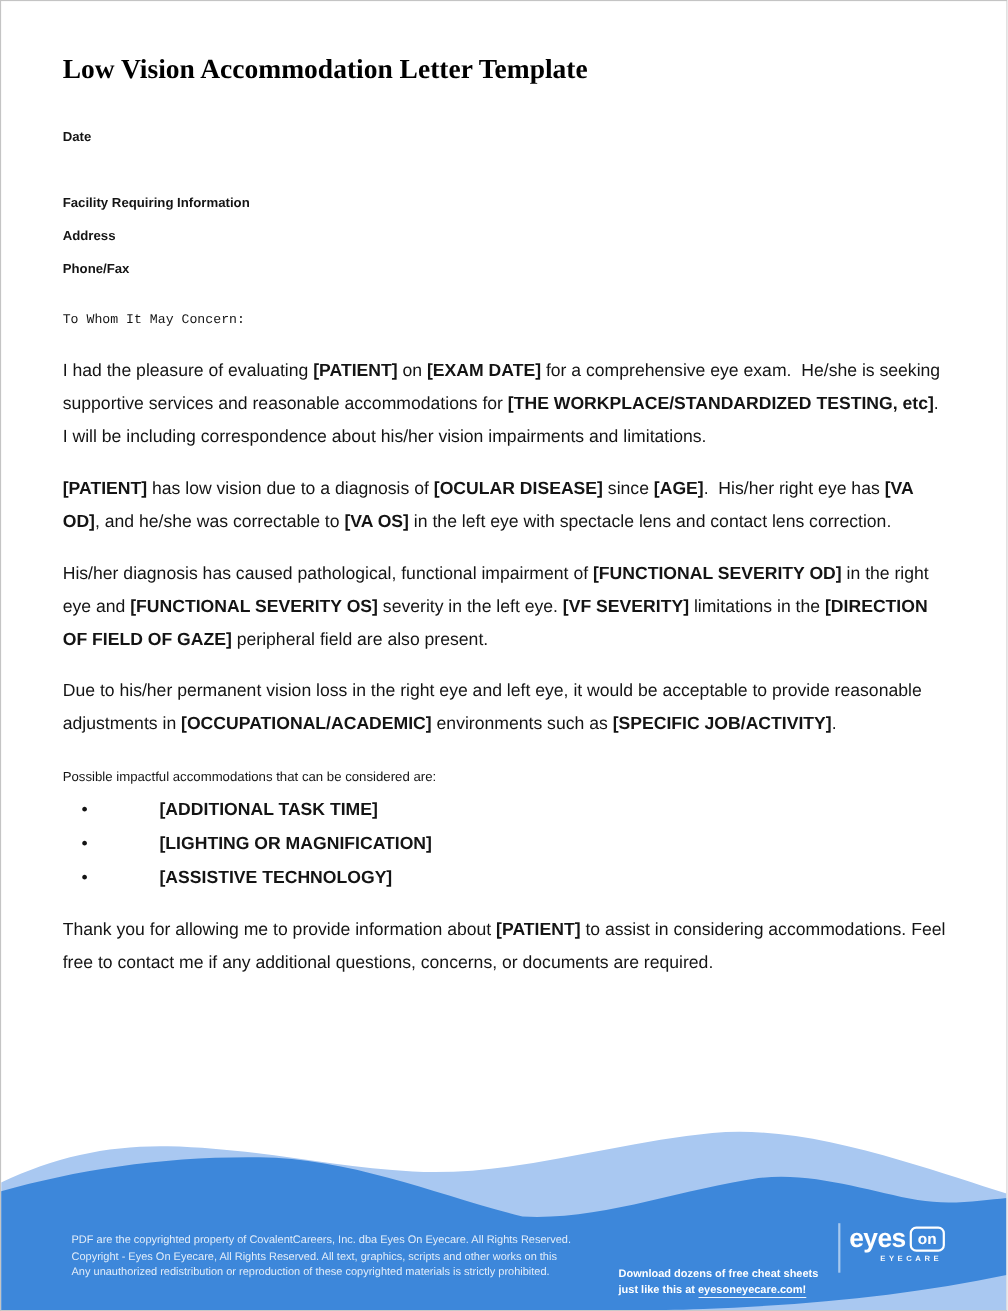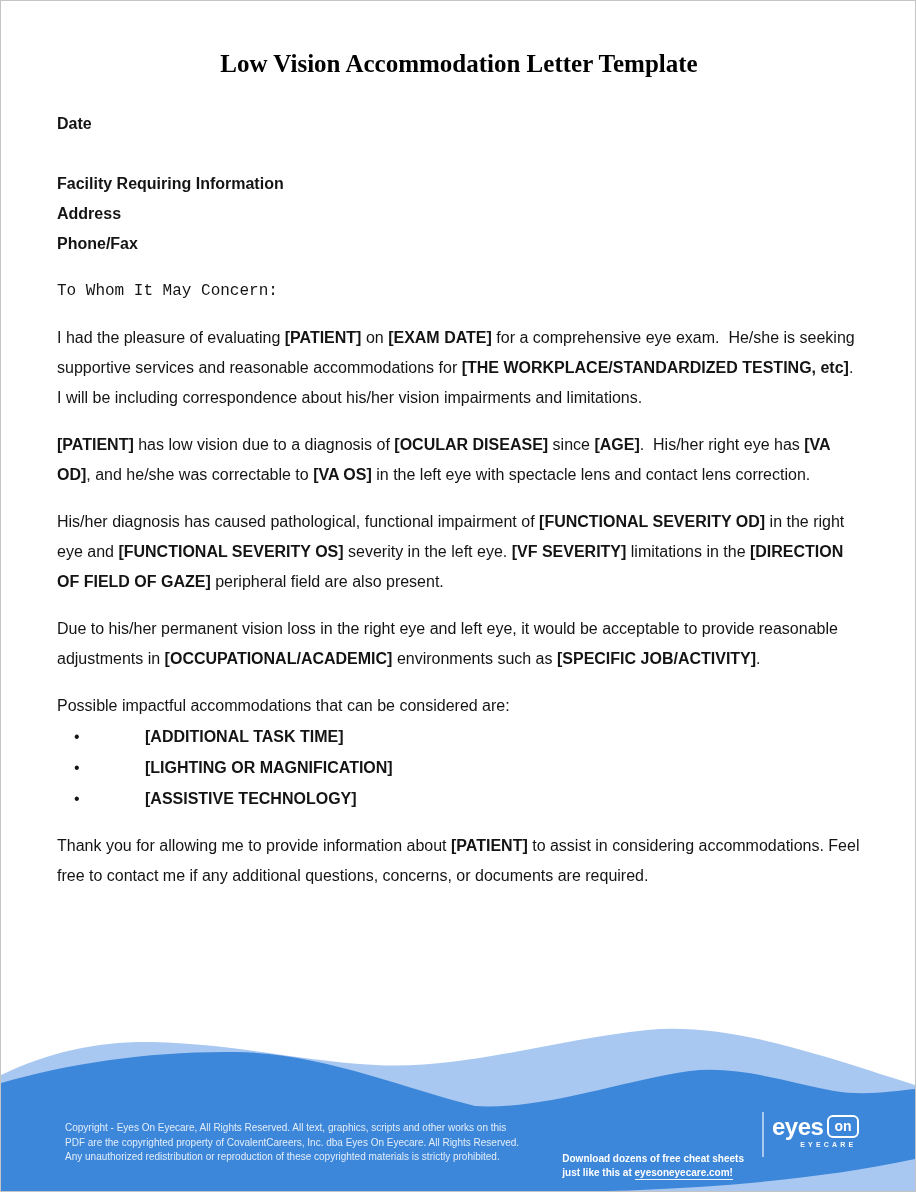--- a/index.html
+++ b/index.html
@@ -15,25 +15,25 @@
   }
   .content{
     padding:46px 54px 0 56px;
   }
   .doc-title{
     margin:0;
     font-family:"Liberation Serif", serif;
     font-size:25px;
     font-weight:700;
     line-height:34px;
-    text-align:center;
+    text-align:left;
     color:#000;
   }
   p{margin:0;}
-  .line{font-size:16px;line-height:30px;}
+  .line{font-size:12px;line-height:30px;}
   .bold, .b{font-weight:700;}
   .date-block{margin-top:28px;}
   .recipient-block{margin-top:30px;}
   .salutation{margin-top:17px;font-family:Liberation Mono, monospace;}
   .para{
     margin-top:17px;
     font-size:16px;
     line-height:30px;
     white-space:pre-wrap;
   }
@@ -177,22 +177,22 @@
   </div>
 
   <footer class="footer">
     <svg class="waves" viewBox="0 0 916 172" preserveAspectRatio="none" aria-hidden="true">
       <path d="M0,56 C50,32 100,22 152,23 C235,25 300,42 375,46 C465,51 555,20 648,11 C700,6 760,18 820,36 C855,46 890,58 916,66 L916,172 L0,172 Z" fill="#a9c8f1"></path>
       <path d="M0,64 C70,44 150,32 235,33 C320,34 400,68 475,87 C545,91 620,62 690,52 C740,46 790,64 835,72 C865,77 895,72 916,70 L916,140 C830,158 740,167 640,171 C600,172.5 575,172 545,172 L0,172 Z" fill="#3d87da"></path>
     </svg>
 
     <div class="footer-inner">
       <div class="copyright">
+        <span class="cline">PDF are the copyrighted property of CovalentCareers, Inc. dba Eyes On Eyecare. All Rights Reserved.</span>
         <span class="cline">Copyright - Eyes On Eyecare, All Rights Reserved. All text, graphics, scripts and other works on this</span>
-        <span class="cline">PDF are the copyrighted property of CovalentCareers, Inc. dba Eyes On Eyecare. All Rights Reserved.</span>
         <span class="cline">Any unauthorized redistribution or reproduction of these copyrighted materials is strictly prohibited.</span>
       </div>
 
       <div class="cta">
         <div>Download dozens of free cheat sheets</div>
         <div><span>just like this at </span><a class="cta-link">eyesoneyecare.com!</a></div>
       </div>
 
       <div class="footer-divider"></div>
 

